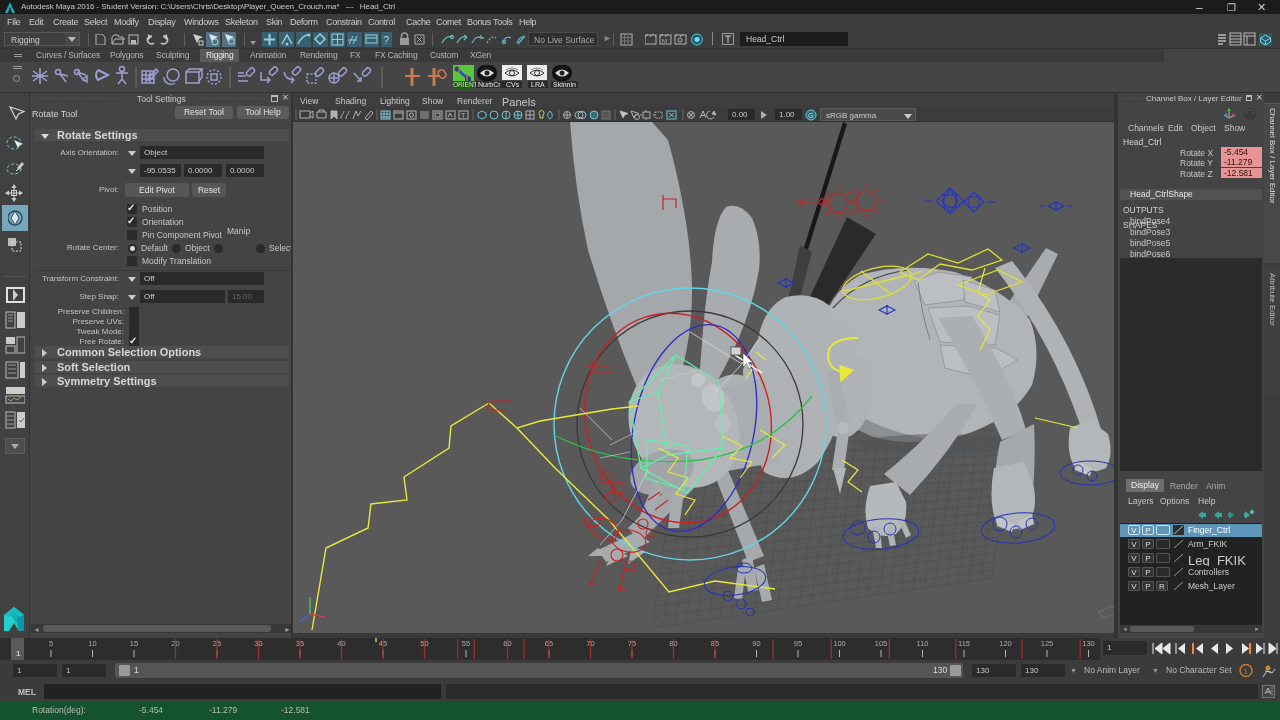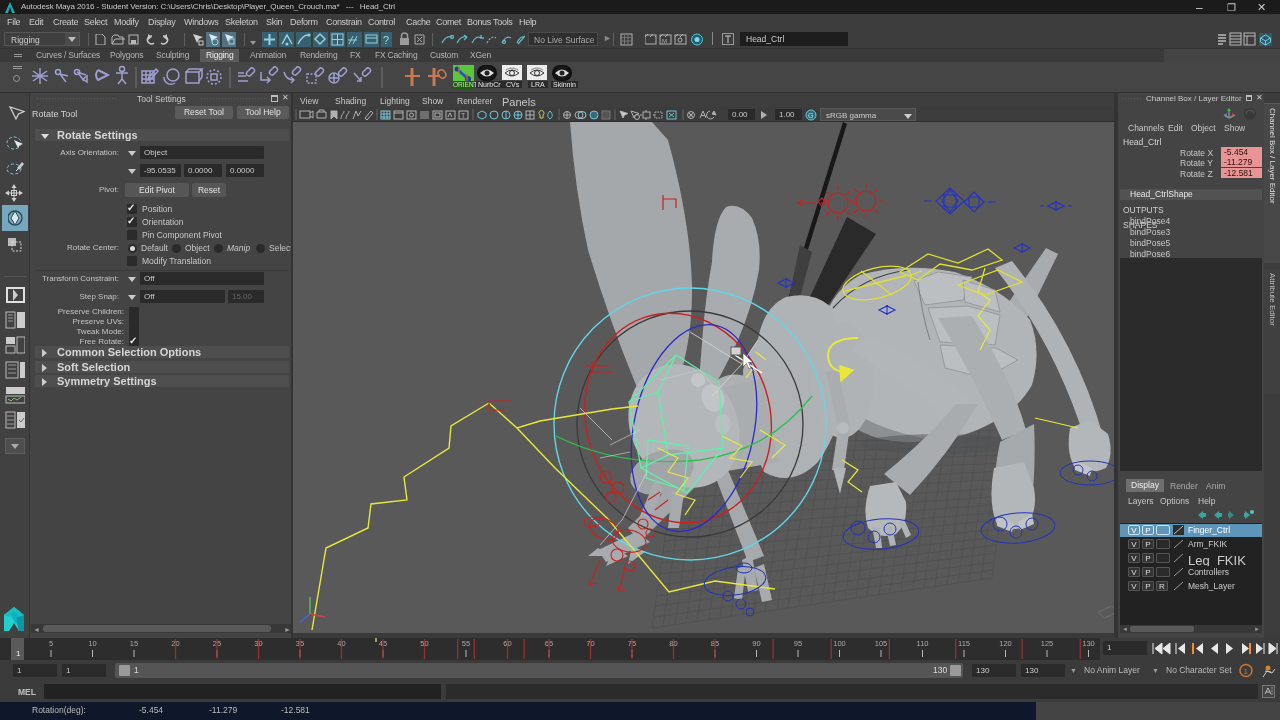--- a/index.html
+++ b/index.html
@@ -31,21 +31,21 @@
 #toolpanel { left:31px; top:93px; width:262px; height:545px; background:#444; font-size:8.5px; overflow:hidden; }
 
 #viewport { left:293px; top:93px; width:824px; height:545px; background:#595959; overflow:hidden; }
 
 #rightpanel { left:1118px; top:93px; width:146px; height:545px; background:#444; overflow:hidden; }
 #righttabs { left:1264px; top:93px; width:16px; height:545px; background:#3c3c3c; overflow:hidden; }
 
 #timeline { left:0; top:638px; width:1280px; height:22px; background:#3b3b3b; }
 #rangerow { left:0; top:660px; width:1280px; height:22px; background:#3b3b3b; }
 #cmdrow { left:0; top:682px; width:1280px; height:20px; background:#3b3b3b; }
-#helprow { left:0; top:702px; width:1036px; height:18px; background:#0f172a; color:#bbb; }
+#helprow { left:0; top:702px; width:1280px; height:18px; background:#14532d; color:#bbb; }
 .dotted { background-image:repeating-linear-gradient(90deg,#5a5a5a 0 1px,transparent 1px 3px); background-size:3px 1px; background-repeat:repeat-x; }
 .tsep { top:4px; width:1px; height:13px; background:#5e5e5e; }
 .licon { position:absolute; left:5px; width:20px; height:18px; }
 .layerrow { background:#222; }
 .lc { top:1px; width:12px; height:10px; background:#333; border:1px solid #555; border-radius:1px; color:#ddd; font-size:8px; text-align:center; }
 .lc2 { top:1px; width:14px; height:10px; background:#2a2a2a; border:1px solid #555; border-radius:1px; }
 
 </style>
 </head>
 <body>
@@ -395,21 +395,21 @@
   <span class="cb on" style="left:96px;top:124px;"></span>
     <span class="abs" style="left:111px;top:124px;">Orientation</span>
   <span class="cb" style="left:96px;top:137px;"></span>
     <span class="abs" style="left:111px;top:137px;">Pin Component Pivot</span>
   <span class="lbl" style="left:0px;top:150px;width:88px;">Rotate Center:</span>
   <span class="radio on" style="left:97px;top:151px;"></span>
     <span class="abs" style="left:110px;top:150px;">Default</span>
   <span class="radio" style="left:141px;top:151px;"></span>
     <span class="abs" style="left:154px;top:150px;">Object</span>
   <span class="radio" style="left:183px;top:151px;"></span>
-    <span class="abs" style="left:196px;top:150px;font-style:italic;">Manip</span>
+    <span class="abs" style="left:196px;top:133px;">Manip</span>
   <span class="radio" style="left:225px;top:151px;"></span>
     <span class="abs" style="left:238px;top:150px;">Select</span>
   <span class="cb" style="left:96px;top:163px;"></span>
     <span class="abs" style="left:111px;top:163px;">Modify Translation</span>
   <div class="abs" style="left:4px;top:177px;width:254px;height:1px;background:#3a3a3a;"></div>
   <span class="lbl" style="left:0px;top:181px;width:88px;">Transform Constraint:</span>
   <span class="arrow-d abs" style="left:97px;top:184px;"></span>
   <div class="field abs" style="left:109px;top:179px;width:124px;height:13px;line-height:13px;">Off</div>
   <span class="lbl" style="left:0px;top:199px;width:88px;">Step Snap:</span>
   <span class="arrow-d abs" style="left:97px;top:202px;"></span>

